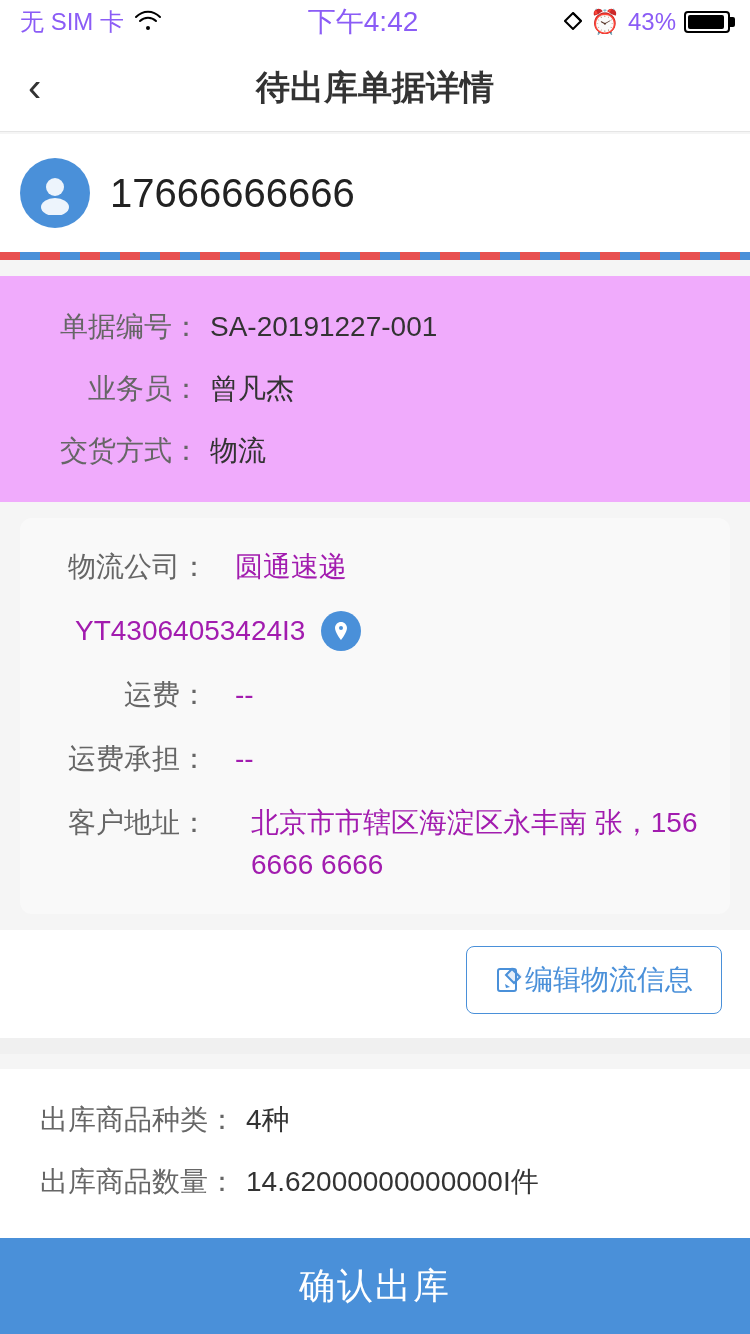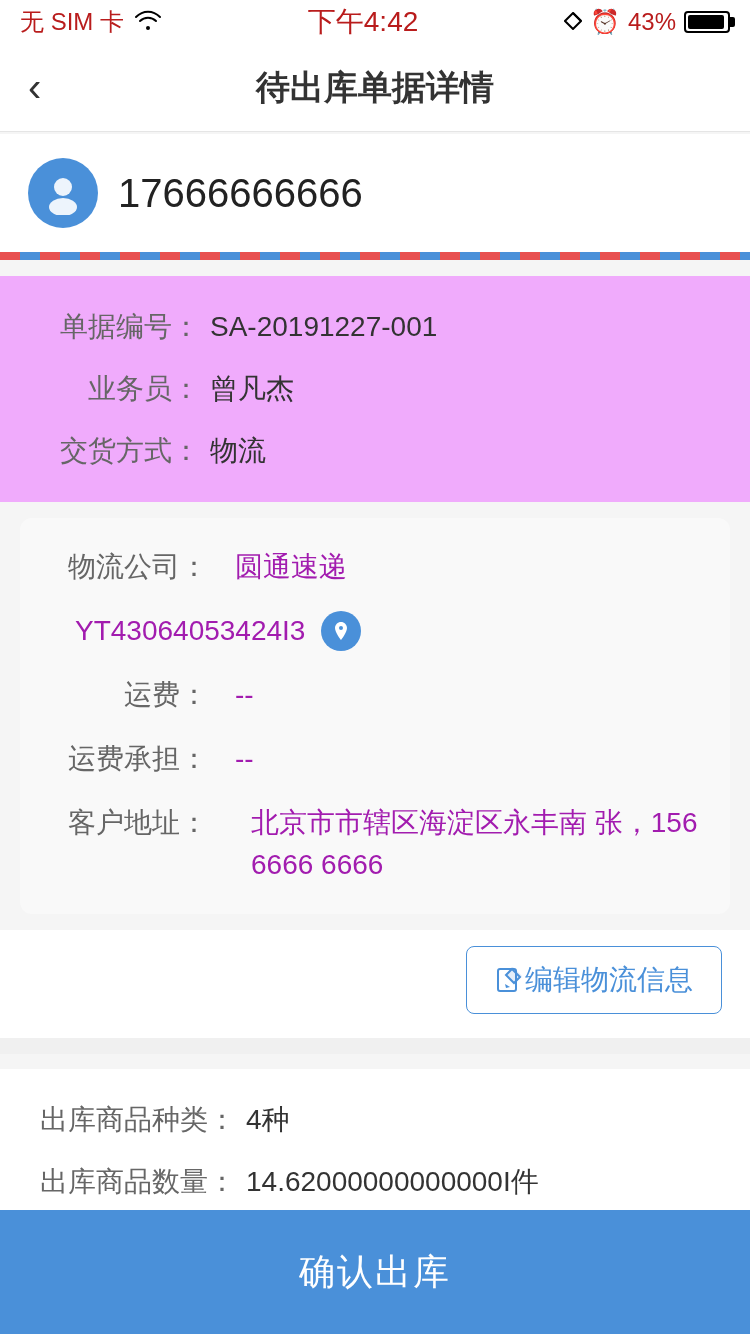--- a/index.html
+++ b/index.html
@@ -15,21 +15,21 @@
     
     .status-bar {
       width: 750px;
       height: 44px;
       background: #fff;
       display: flex;
       align-items: center;
       justify-content: space-between;
       padding: 0 20px;
       font-size: 24px;
-      color: #b91c1c;
+      color: #8b5cf6;
     }
     .status-left { display: flex; align-items: center; gap: 10px; }
     .status-center { font-size: 28px; font-weight: 500; }
     .status-right { display: flex; align-items: center; gap: 8px; font-size: 24px; }
     .battery-icon {
       width: 46px;
       height: 22px;
       border: 2px solid #000;
       border-radius: 4px;
       position: relative;
@@ -76,21 +76,21 @@
     }
     .nav-title {
       font-size: 34px;
       font-weight: 600;
       color: #333;
     }
 
     
     .customer-header {
       background: #fff;
-      padding: 24px 28px;
+      padding: 24px 20px;
       display: flex;
       align-items: center;
       gap: 20px;
       margin-top: 2px;
     }
     .avatar {
       width: 70px;
       height: 70px;
       border-radius: 50%;
       background: #4a90d9;
@@ -246,21 +246,21 @@
       min-height: 160px;
     }
 
     
     .confirm-btn-wrap {
       position: fixed;
       bottom: 0;
       left: 0;
       width: 750px;
       background: #4a90d9;
-      height: 124px;
+      height: 96px;
       display: flex;
       align-items: center;
       justify-content: center;
     }
     .confirm-btn {
       font-size: 36px;
       color: #fff;
       font-weight: 500;
       letter-spacing: 2px;
       background: transparent;

